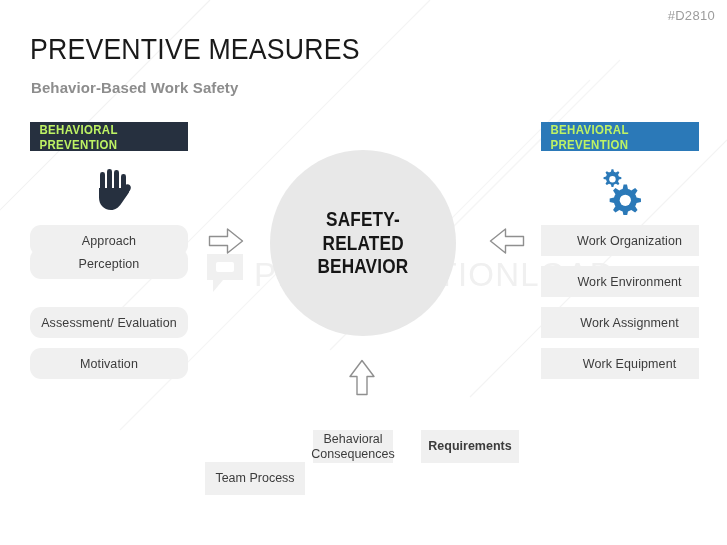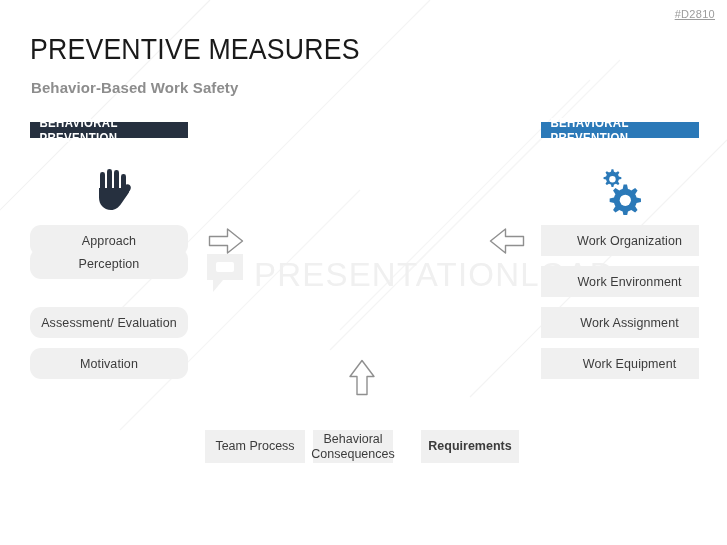--- a/index.html
+++ b/index.html
@@ -34,23 +34,22 @@
     color:#f0f0f0;
     font-family:"Liberation Sans", sans-serif;
     white-space:nowrap;
     line-height:1;
     padding-top:2px;
   }
 
   
   .doc-id {
     position:absolute; right:12px; top:8px;
-    font-size:11px; color:#9c9c9c;
+    font-size:13px; color:#9c9c9c;
     letter-spacing:.3px;
-    text-decoration:underline;
   }
   .page-title {
     position:absolute; left:30px; top:33px;
     font-size:29px;
     font-weight:400;
     color:#1a1a1a;
     letter-spacing:.2px;
     font-stretch:condensed;
     transform:scaleX(0.92);
     transform-origin:left center;
@@ -59,23 +58,23 @@
     position:absolute; left:31px; top:79px;
     font-size:15px;
     color:#8d8d8d;
     font-weight:700;
     letter-spacing:.1px;
   }
 
   
   .col-header {
     position:absolute;
-    height:16px;
+    height:29px;
     display:flex; align-items:center; justify-content:center;
-    color:#ffffff;
+    color:#bef264;
     font-size:13px;
     font-weight:700;
     letter-spacing:.4px;
     transform-origin:center;
   }
   .col-header span { transform:scaleX(0.88); display:inline-block; }
   #header-left  { left:30px;  top:122px; width:158px; background:#26303f; }
   #header-right { left:541px; top:122px; width:158px; background:#2b79b8; }
 
   
@@ -128,21 +127,21 @@
     top:430px;
     height:33px;
     background:#f0f0f0;
     display:flex; align-items:center; justify-content:center;
     text-align:center;
     font-size:12.5px;
     color:#3c3c3c;
     line-height:1.18;
     padding:0 6px;
   }
-  #bbox-0 { left:205px; width:100px; }
+  #bbox-0 { left:205px; width:100px;margin-top:32px; }
   #bbox-1 { left:313px; width:80px; }
   #bbox-2 { left:421px; width:98px;font-weight:bold;  }
 </style>
 </head>
 <body>
 
 <div id="slide">
 
   <svg class="bg-lines" width="727" height="545" viewBox="0 0 727 545">
     <line x1="210" y1="0" x2="-60" y2="270" stroke="#f2f2f2" stroke-width="1.2"></line>
@@ -202,20 +201,25 @@
     <div class="box" style="top:348px">Motivation</div>
   </div>
 
   <div class="col-right">
     <div class="box" style="top:225px">Work Organization</div>
     <div class="box" style="top:266px">Work Environment</div>
     <div class="box" style="top:307px">Work Assignment</div>
     <div class="box" style="top:348px">Work Equipment</div>
   </div>
 
+  <div class="center-circle">
+    <span class="cline">SAFETY-</span>
+    <span class="cline">RELATED</span>
+    <span class="cline">BEHAVIOR</span>
+  </div>
 
   <svg class="arrow" id="arrow-right" viewBox="0 0 36 30">
     <path d="M1.5 10.5 h18 V3 L34.5 15 L19.5 27 V19.5 H1.5 Z" fill="none" stroke="#8f8f8f" stroke-width="1.4" stroke-linejoin="round"></path>
   </svg>
 
   <svg class="arrow" id="arrow-left" viewBox="0 0 36 30">
     <path d="M34.5 10.5 h-18 V3 L1.5 15 L16.5 27 V19.5 H34.5 Z" fill="none" stroke="#8f8f8f" stroke-width="1.4" stroke-linejoin="round"></path>
   </svg>
 
   <svg class="arrow" id="arrow-up" viewBox="0 0 30 37">

